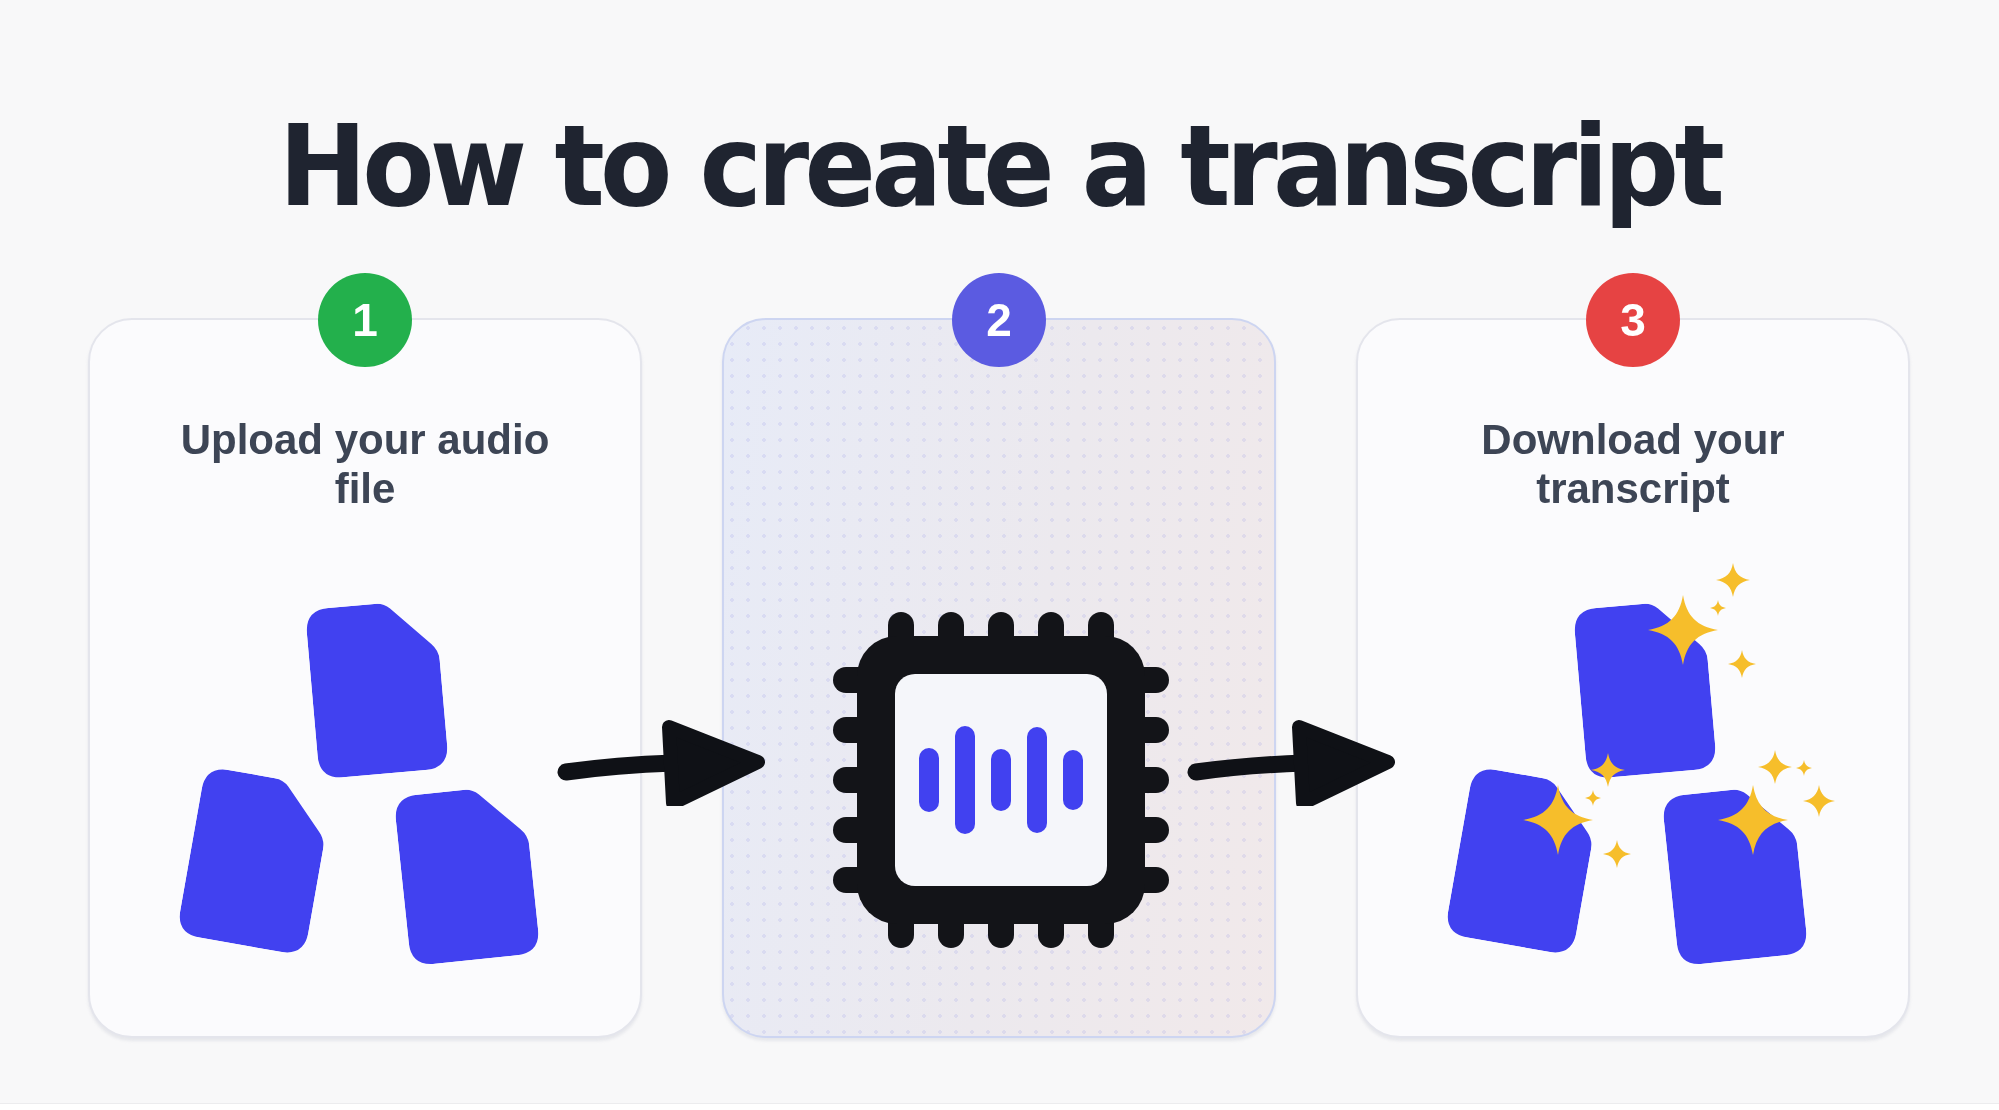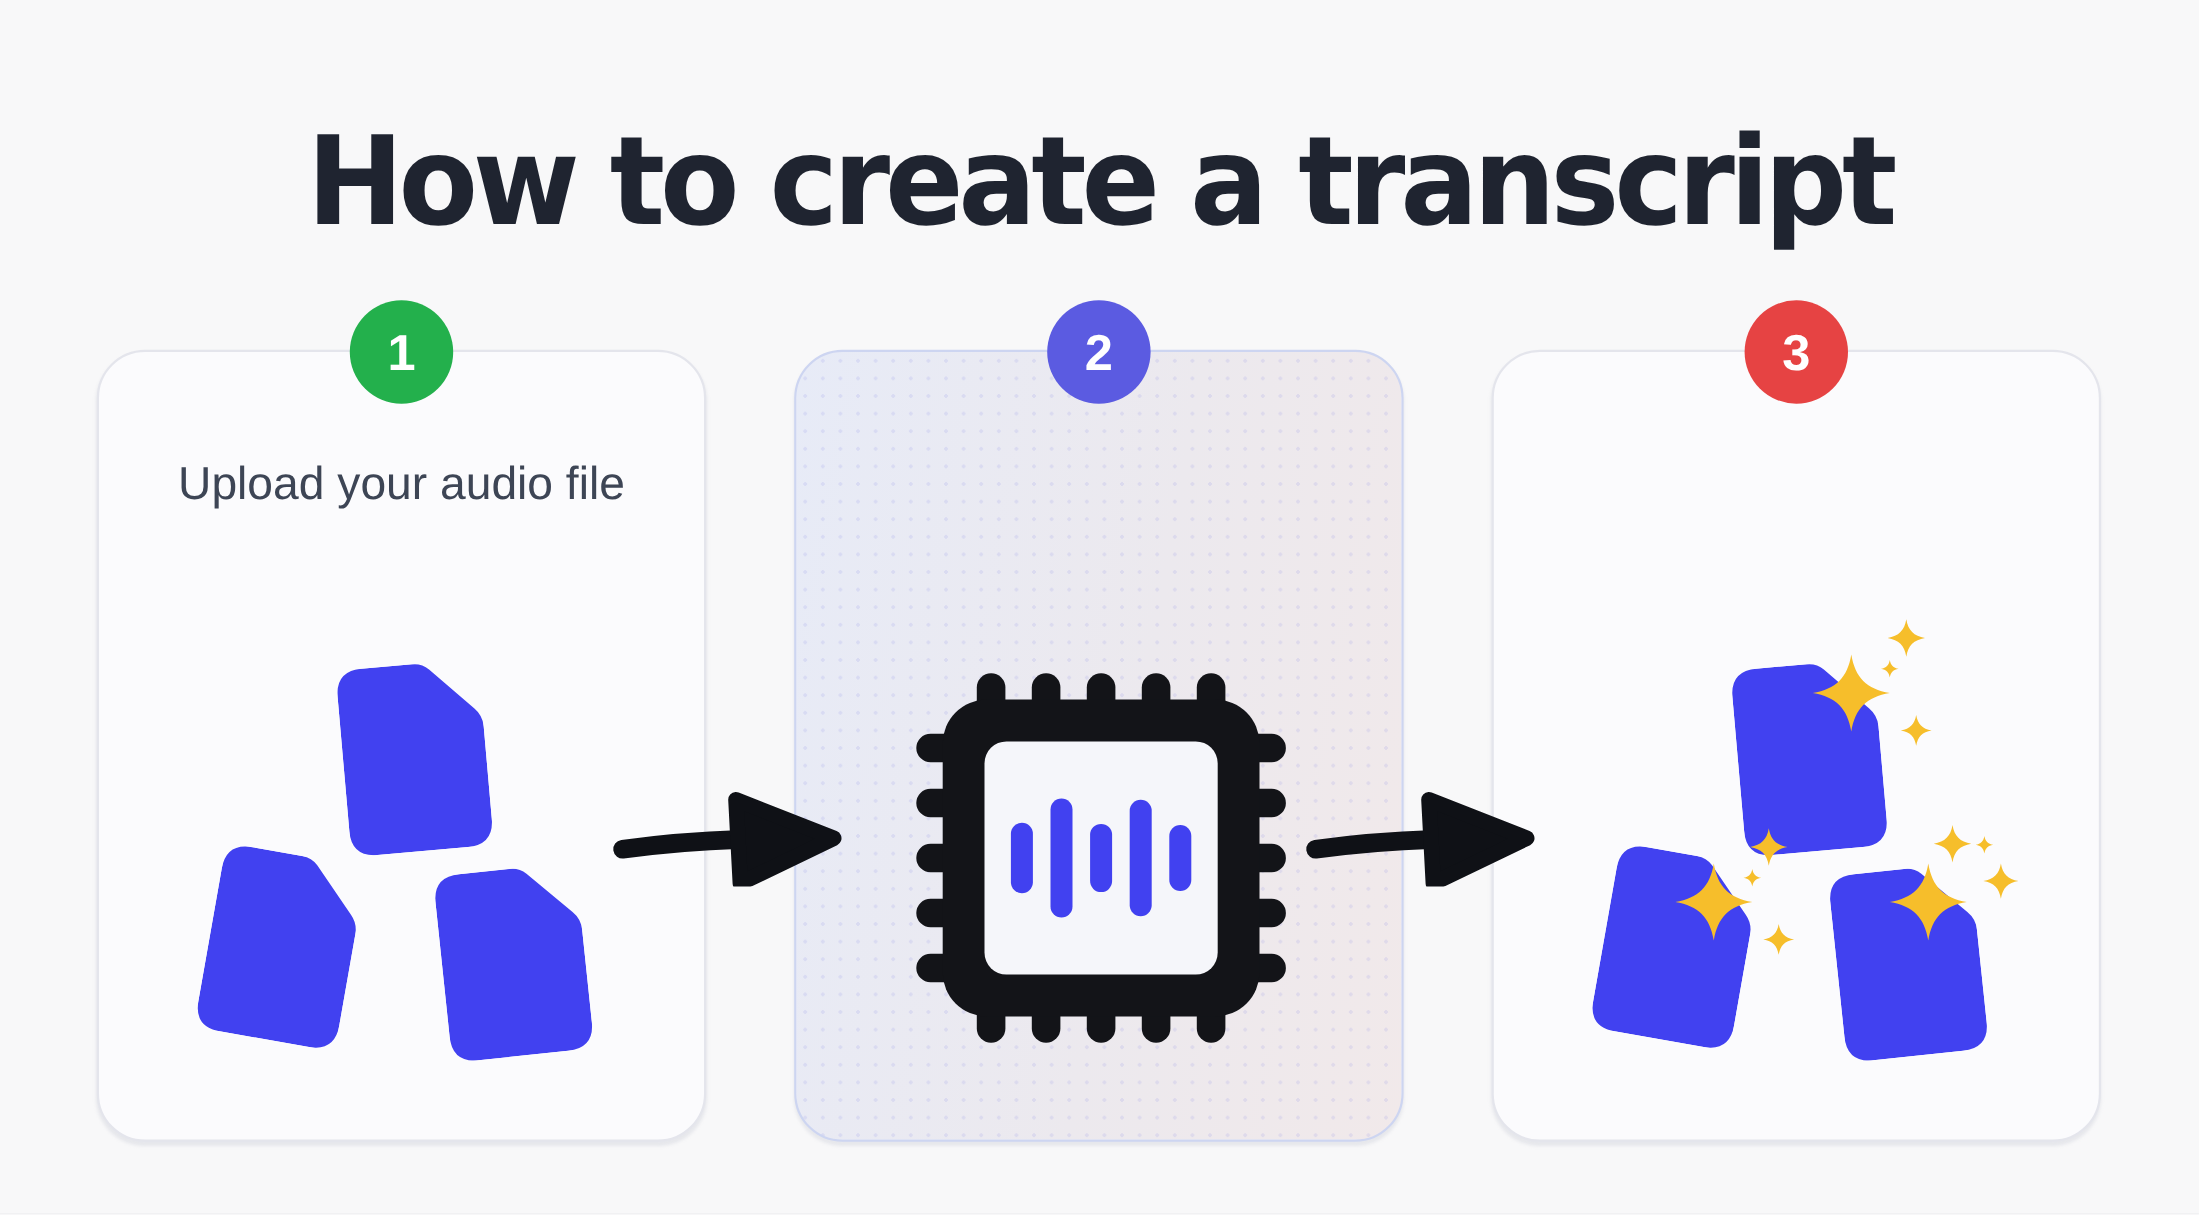--- a/index.html
+++ b/index.html
@@ -51,21 +51,21 @@
     color:#ffffff;font-size:46px;font-weight:bold;
   }
   .badge.green{background:#23b04c;}
   .badge.indigo{background:#5b5be1;}
   .badge.red{background:#e64343;}
   
   .card-heading{
     position:absolute;top:96px;left:50%;transform:translateX(-50%);
     width:432px;
     text-align:center;
-    font-size:42px;line-height:1.16;font-weight:normal;
+    font-size:42px;line-height:1.16;font-weight:bold;
     color:#3d4555;
   }
   
   .file-icon{position:absolute;width:130px;height:170px;}
   .f-top{left:222px;top:284px;transform:rotate(-5deg);}
   .f-bl{left:100px;top:456px;transform:rotate(10deg);}
   .f-br{left:312px;top:470px;transform:rotate(-6deg);}
   .sparkle-cluster{position:absolute;width:120px;height:140px;pointer-events:none;}
   .s-top{left:290px;top:240px;}
   .s-bl{left:165px;top:430px;}
@@ -147,20 +147,21 @@
         <rect x="196" y="117" width="20" height="106" rx="10"></rect>
         <rect x="232" y="140" width="20" height="60" rx="10"></rect>
       </g>
     </svg>
   </div>
 
   <div class="card">
     <div class="badge red">
       <span>3</span>
     </div>
+    <div class="card-heading">Download your transcript</div>
 
     <svg class="file-icon f-top" viewBox="0 0 130 170">
       <path d="M24 0 H70 Q79 0 85 6 L123 45 Q130 52 130 62 V146 Q130 170 106 170 H24 Q0 170 0 146 V24 Q0 0 24 0 Z" fill="#4141f0"></path>
     </svg>
     <svg class="file-icon f-bl" viewBox="0 0 130 170">
       <path d="M24 0 H70 Q79 0 85 6 L123 45 Q130 52 130 62 V146 Q130 170 106 170 H24 Q0 170 0 146 V24 Q0 0 24 0 Z" fill="#4141f0"></path>
     </svg>
     <svg class="file-icon f-br" viewBox="0 0 130 170">
       <path d="M24 0 H70 Q79 0 85 6 L123 45 Q130 52 130 62 V146 Q130 170 106 170 H24 Q0 170 0 146 V24 Q0 0 24 0 Z" fill="#4141f0"></path>
     </svg>

